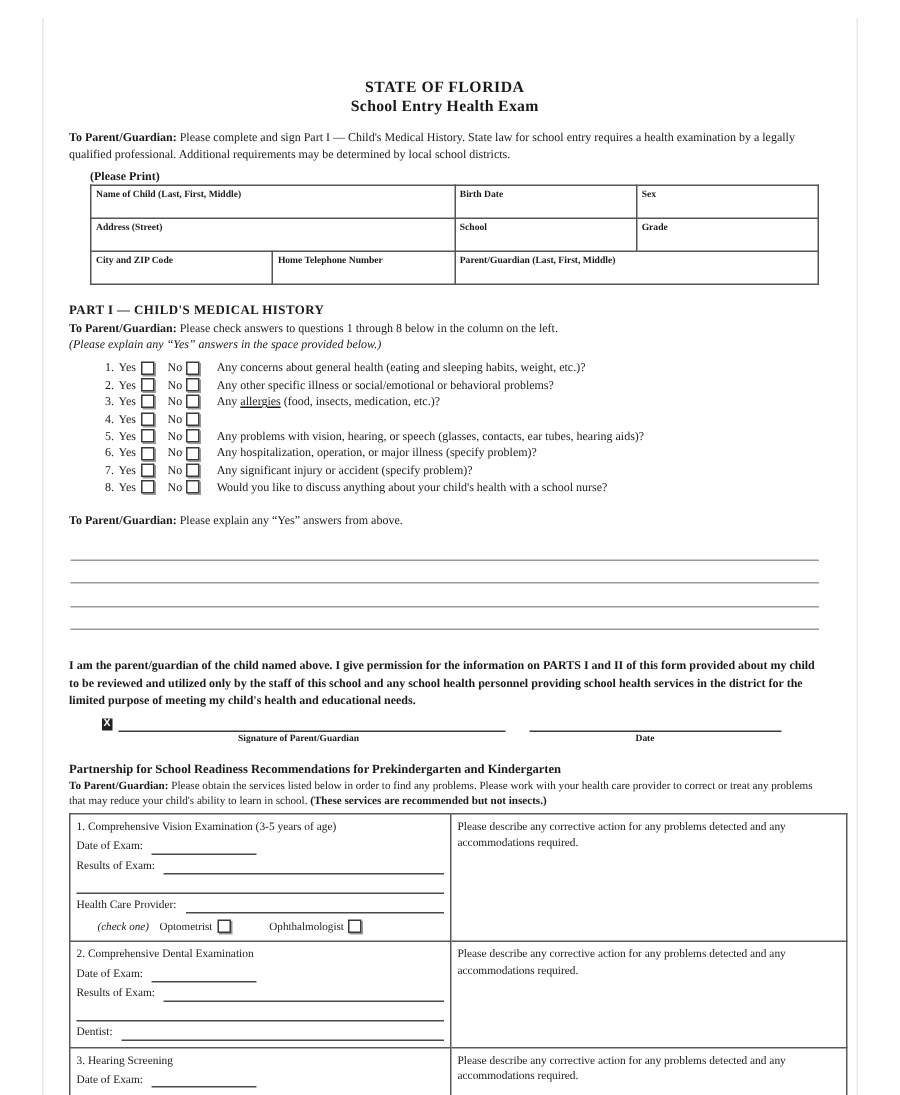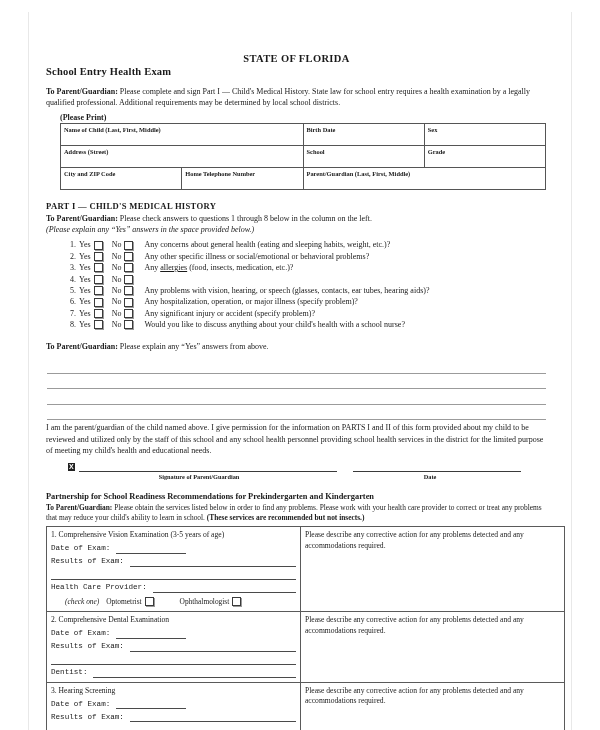--- a/index.html
+++ b/index.html
@@ -36,21 +36,21 @@
 
   
   .doc-title {
     text-align: center;
     font-weight: bold;
     font-size: 10.5px;
     letter-spacing: .35px;
     line-height: 13px;
   }
   .doc-subtitle {
-    text-align: left;
+    text-align: center;
     font-weight: bold;
     font-size: 10.5px;
     letter-spacing: .2px;
     line-height: 13px;
     margin-bottom: 9px;
   }
   .para {
     font-size: 8px;
     line-height: 10.6px;
     text-align: left;
@@ -126,23 +126,23 @@
   .explain-wrap { margin-top: 11px; }
   .blankline {
     border-bottom: 1px solid #9b9b9b;
     height: 14.5px;
     margin-left: 1px;
     width: 499px;
   }
 
   
   .perm {
-    margin-top: 2px;
+    margin-top: 18px;
     font-size: 8px;
-    font-weight: normal;
+    font-weight: bold;
     line-height: 11.4px;
   }
   .sig-row {
     margin-top: 6px;
     display: flex;
     align-items: flex-end;
     margin-left: 22px;
   }
   .xmark {
     font-family: "Liberation Sans", sans-serif;
@@ -202,21 +202,20 @@
     font-size: 7.6px;
     line-height: 10.4px;
   }
   td.svc-left { width: 245px; }
   td.svc-right { width: 255px; font-size: 7.2px; line-height: 9.6px; }
   .fld {
     display: flex;
     align-items: flex-end;
     margin-top: 2px;
     height: 11px;
-    font-family: Liberation Mono, monospace;
   }
   .fld-label { white-space: nowrap; }
   .fld-rule {
     border-bottom: 1px solid #4a4a4a;
     flex: 1;
     height: 8px;
     margin-left: 6px;
   }
   .rule-short { max-width: 70px; flex: none; width: 70px; }
   .rule-cont {

